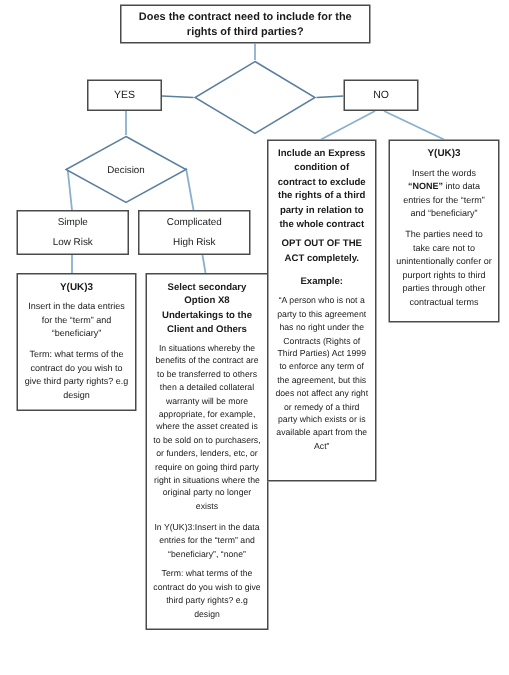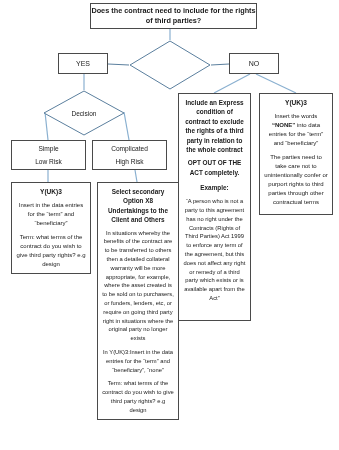--- a/index.html
+++ b/index.html
@@ -34,27 +34,27 @@
     border: 1px solid #4a4a4a;
     background: #ffffff;
     display: flex;
     flex-direction: column;
     align-items: center;
     justify-content: flex-start;
     text-align: center;
   }
 
   .title-box {
-    left: 90px; top: 3px;
+    left: 80px; top: 3px;
     width: 167px; height: 26px;
     font-size: 7.3px;
     font-weight: bold;
     line-height: 10.5px;
     justify-content: center;
-    padding: 0 0;
+    padding: 0 11px;
   }
   .yes-box {
     left: 58px; top: 53px;
     width: 50px; height: 21px;
     font-size: 7px;
     justify-content: center;
   }
   .no-box {
     left: 229px; top: 53px;
     width: 50px; height: 21px;

